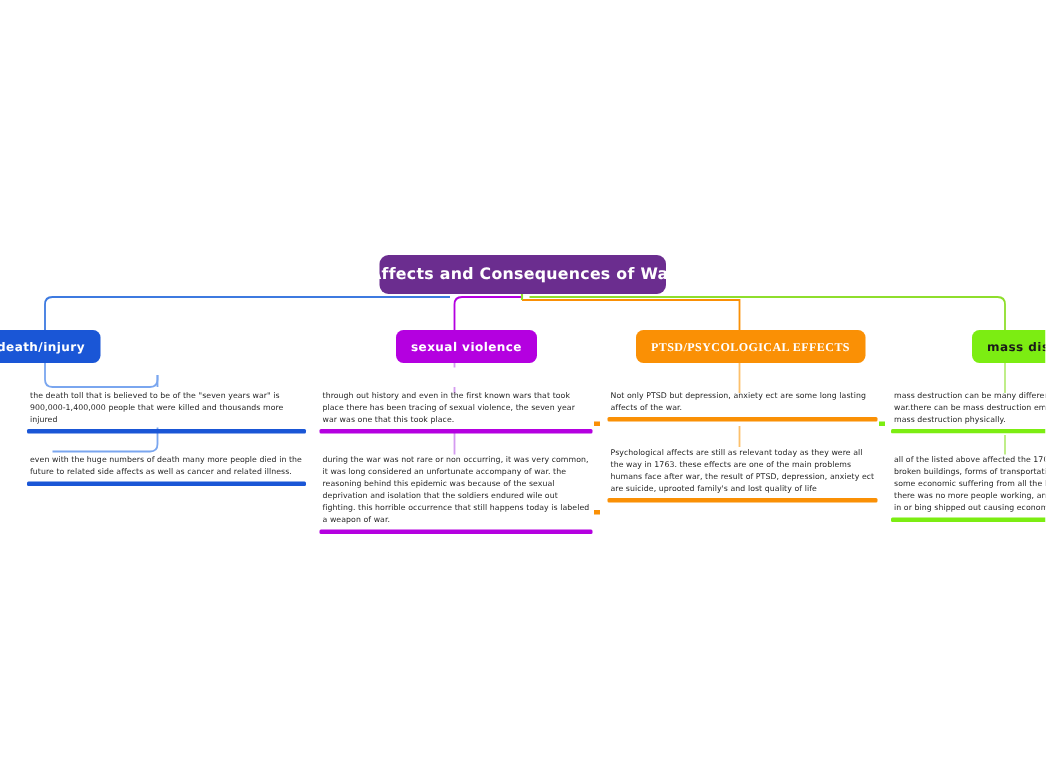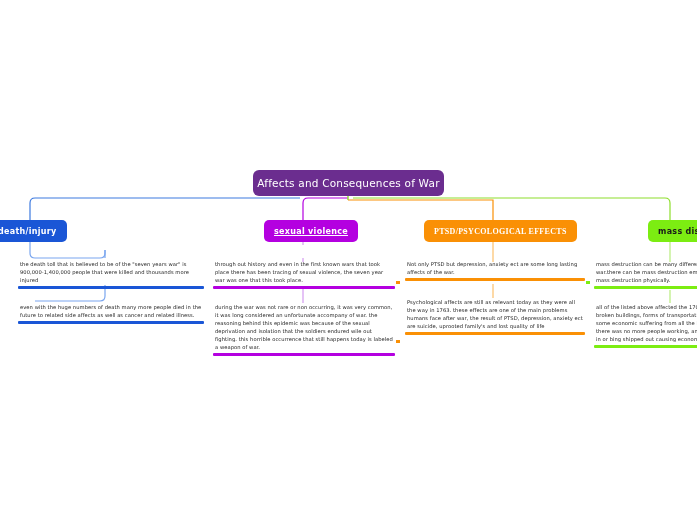--- a/index.html
+++ b/index.html
@@ -34,21 +34,21 @@
     background: #6b2d8f;
     border-radius: 6px;
     display: flex;
     align-items: center;
     justify-content: center;
     z-index: 5;
   }
   .root-node .root-label {
     color: #ffffff;
     font-size: 10.5px;
-    font-weight: normal;
+    font-weight: bold;
     letter-spacing: 0.2px;
     white-space: nowrap;
   }
 
   
   .branch-node {
     position: absolute;
     height: 22px;
     border-radius: 5px;
     display: flex;
@@ -63,21 +63,21 @@
     font-size: 8px;
     font-weight: bold;
     letter-spacing: 0.3px;
     white-space: nowrap;
   }
 
   #node-death    { left: -12px;  top: 220px; background: #1a56d6; }
   #node-death .branch-label { color: #ffffff; }
 
   #node-sexual   { left: 264px;  top: 220px; background: #b400e0; }
-  #node-sexual .branch-label { color: #ffffff; text-decoration: underline; }
+  #node-sexual .branch-label { color: #ffffff; }
 
   #node-ptsd     { left: 424px;  top: 220px; background: #fa9005; font-family: Liberation Serif, serif; }
   #node-ptsd .branch-label { color: #ffffff; }
 
   #node-mass     { left: 648px;  top: 220px; background: #7ced12; }
   #node-mass .branch-label { color: #1a1a1a; }
 
   
   .detail {
     position: absolute;

